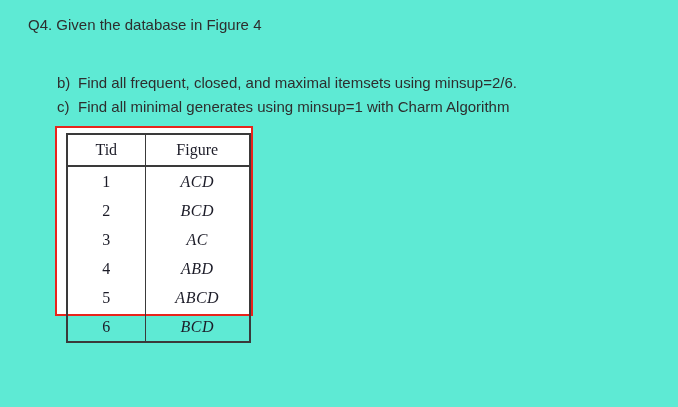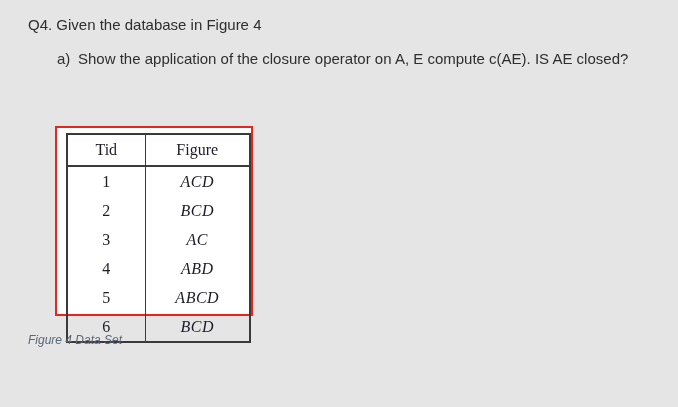--- a/index.html
+++ b/index.html
@@ -4,21 +4,21 @@
 <style>
   html, body {
     margin: 0;
     padding: 0;
     background: #ffffff;
   }
   .page {
     position: relative;
     width: 678px;
     height: 407px;
-    background: #e5e5e5;
+    background: #5eead4;
     overflow: hidden;
     font-family: "Liberation Sans", sans-serif;
     color: var(--body-text, #2e2e2e);
   }
   .q-title {
     position: absolute;
     left: 28px;
     top: 16px;
     font-size: 15px;
     line-height: 18px;
@@ -97,25 +97,28 @@
     white-space: nowrap;
   }
 </style>
 </head>
 <body>
 
 <div class="page">
 
   <div class="q-title">Q4. Given the database in Figure 4</div>
 
-  <div class="q-item q-item-a">
-    <span class="item-label">a)</span><span>Show the application of the closure operator on A, E compute c(AE). IS AE closed?</span>
+
+  <div class="q-item q-item-b">
+    <span class="item-label">b)</span><span>Find all frequent, closed, and maximal itemsets using minsup=2/6.</span>
   </div>
 
-
+  <div class="q-item q-item-c">
+    <span class="item-label">c)</span><span>Find all minimal generates using minsup=1 with Charm Algorithm</span>
+  </div>
 
   <div class="figure-box">
     <table class="data-table">
       <thead>
         <tr>
           <th class="col-tid">Tid</th>
           <th class="col-itemset">Figure</th>
         </tr>
       </thead>
       <tbody>
@@ -140,15 +143,14 @@
           <td class="cell-itemset">ABCD</td>
         </tr>
         <tr>
           <td class="cell-tid">6</td>
           <td class="cell-itemset">BCD</td>
         </tr>
       </tbody>
     </table>
   </div>
 
-  <div class="figure-caption">Figure 4 Data Set</div>
 
 </div>
 
 </body></html>

